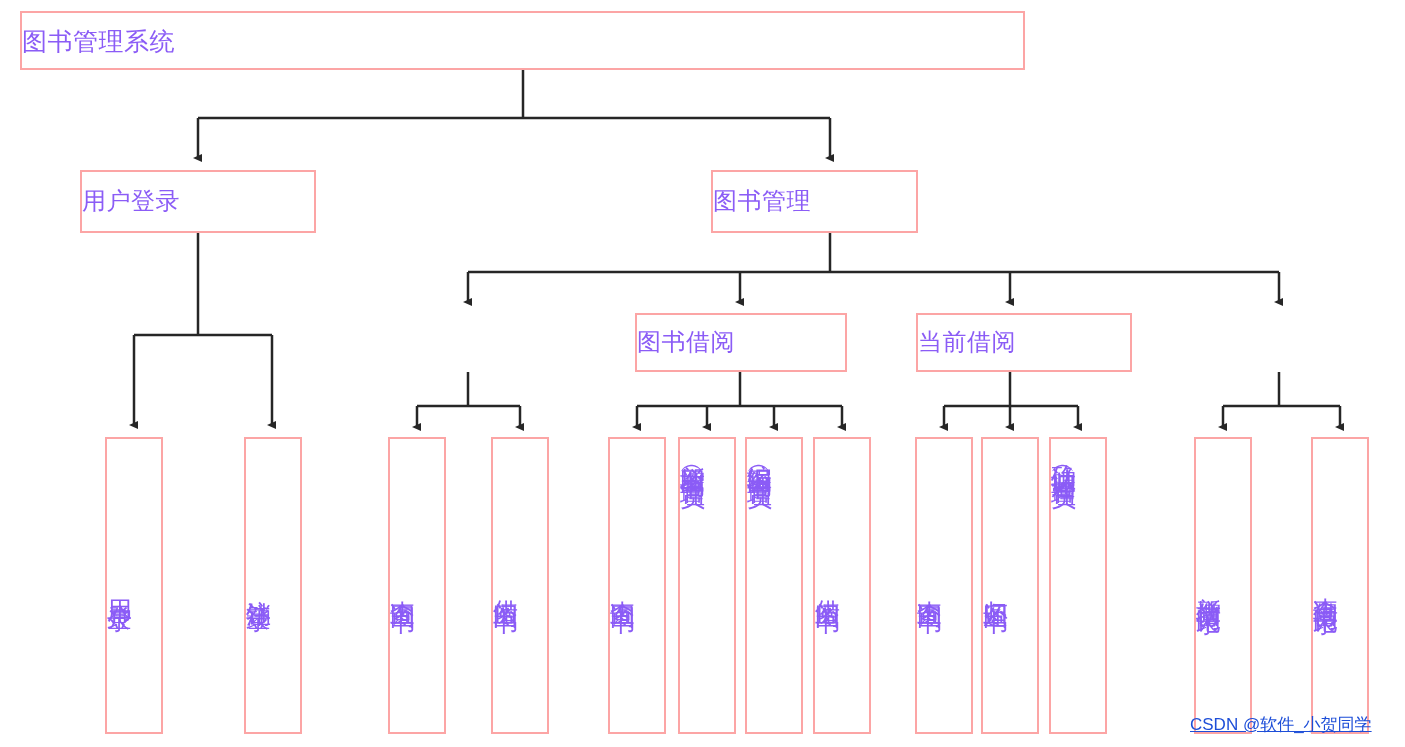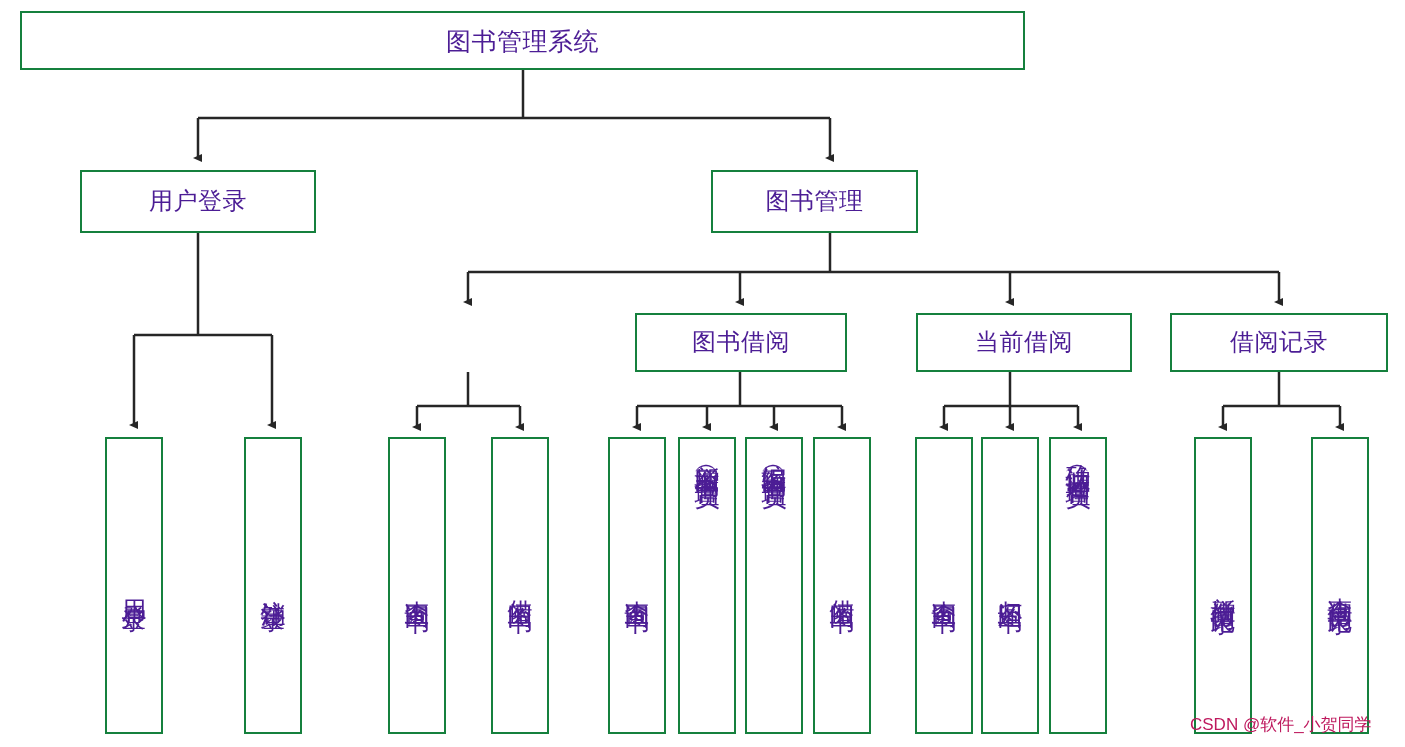--- a/index.html
+++ b/index.html
@@ -23,25 +23,25 @@
     left: 0;
     top: 0;
     width: 1405px;
     height: 747px;
     pointer-events: none;
   }
   .node {
     position: absolute;
     box-sizing: border-box;
     background: #ffffff;
-    border: 2px solid #15803d;
+    border: 2px solid #fca5a5;
     display: flex;
     align-items: center;
-    justify-content: center;
-    color: #4c1d95;
+    justify-content: flex-start;
+    color: #8b5cf6;
     z-index: 2;
   }
   .node-label {
     display: block;
     text-align: center;
     line-height: 1.12;
     white-space: pre;
   }
   
   .node.horiz .node-label {
@@ -67,24 +67,25 @@
   }
   .node.vert.mid {
     align-items: center;
     padding-top: 0;
   }
   .watermark {
     position: absolute;
     left: 1190px;
     top: 713px;
     font-size: 17px;
-    color: #be185d;
+    color: #1d4ed8;
     white-space: nowrap;
     z-index: 5;
     font-family: "Liberation Sans", "DejaVu Sans", sans-serif;
+    text-decoration: underline;
   }
 </style>
 </head>
 <body>
 
 <div id="canvas">
 
   <svg class="edges" viewBox="0 0 1405 747">
     <defs>
       <marker id="arrow" markerWidth="10" markerHeight="10" refX="5" refY="5" orient="auto" markerUnits="userSpaceOnUse">
@@ -145,23 +146,20 @@
   <div class="node horiz" style="left:711px; top:170px; width:207px; height:63px;">
     <span class="node-label">图书管理</span>
   </div>
 
   <div class="node horiz" style="left:635px; top:313px; width:212px; height:59px;">
     <span class="node-label">图书借阅</span>
   </div>
   <div class="node horiz" style="left:916px; top:313px; width:216px; height:59px;">
     <span class="node-label">当前借阅</span>
   </div>
-  <div class="node horiz" style="left:1170px; top:313px; width:218px; height:59px;">
-    <span class="node-label">借阅记录</span>
-  </div>
 
   <div class="node vert mid" style="left:105px; top:437px; width:58px; height:297px;">
     <span class="node-label">用户登录</span>
   </div>
   <div class="node vert mid" style="left:244px; top:437px; width:58px; height:297px;">
     <span class="node-label">注销登录</span>
   </div>
 
   <div class="node vert mid" style="left:388px; top:437px; width:58px; height:297px;">
     <span class="node-label">查询图书</span>

